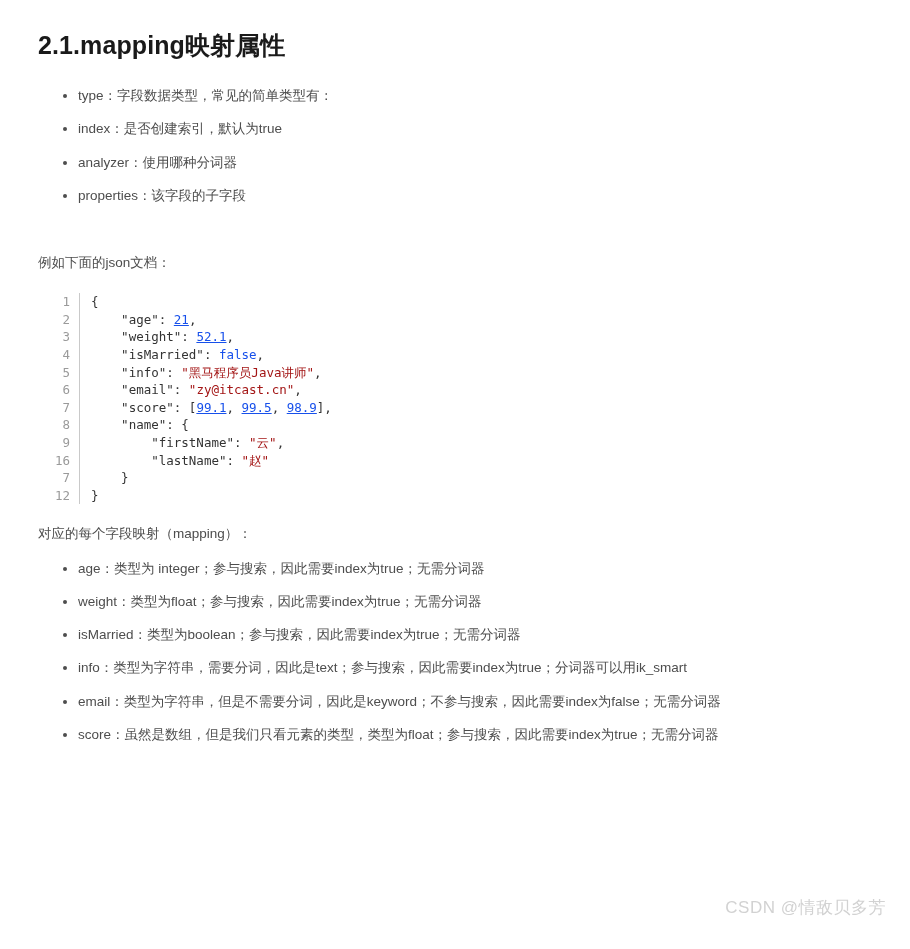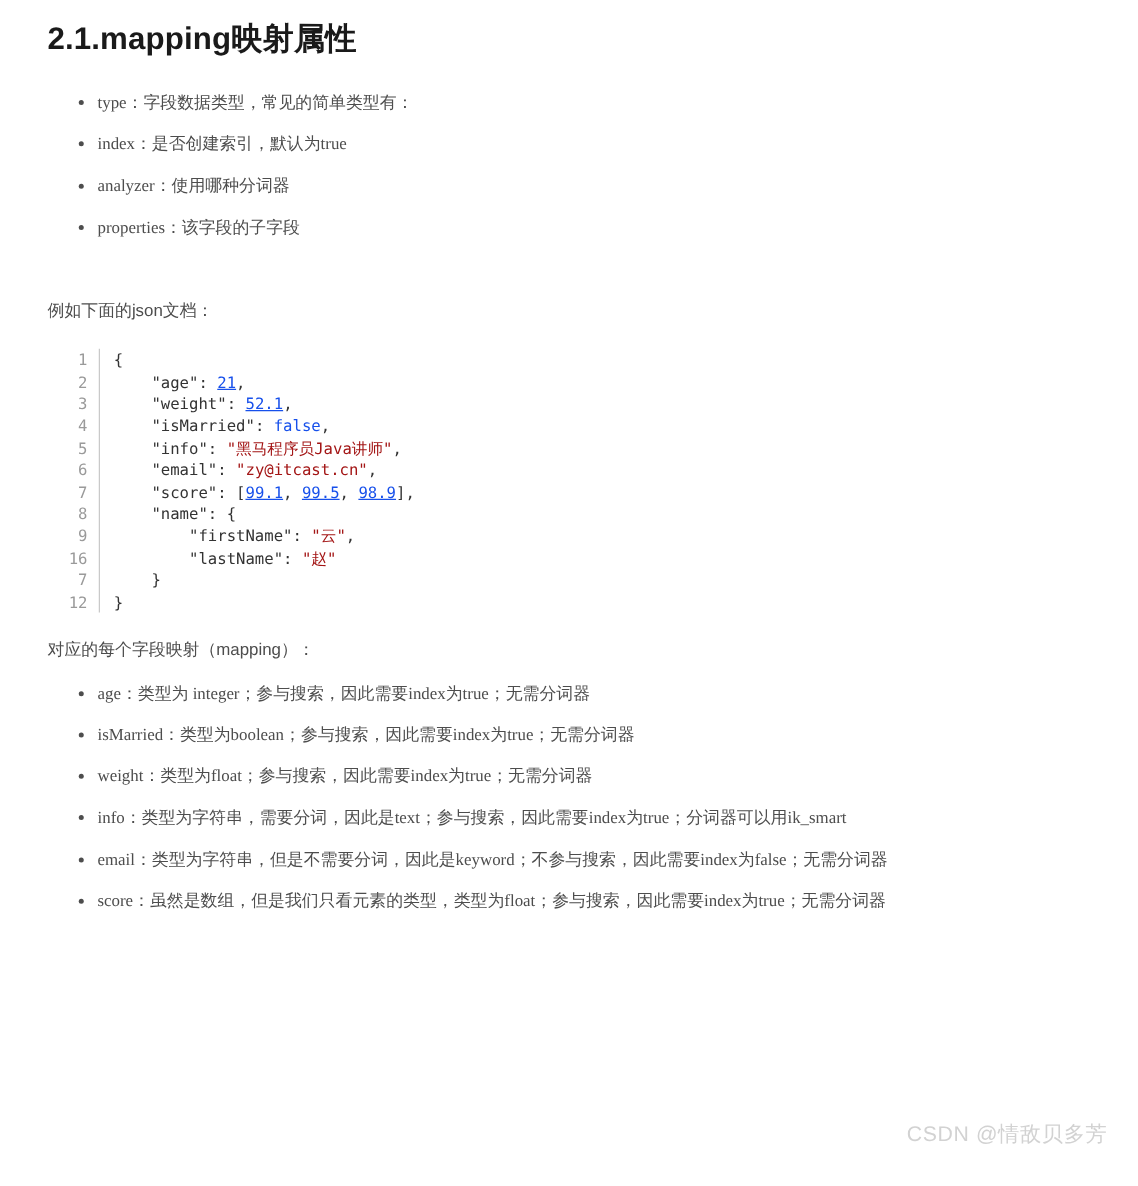--- a/index.html
+++ b/index.html
@@ -9,21 +9,21 @@
   }
   body {
     width: 910px;
     height: 949px;
     font-family: "Liberation Sans", "DejaVu Sans", sans-serif;
     color: #4d4d4d;
     position: relative;
     overflow: hidden;
   }
   .page {
-    padding: 4px 30px 0 38px;
+    padding: 18px 30px 0 38px;
     box-sizing: border-box;
   }
   h1.page-title {
     font-size: 25px;
     font-weight: bold;
     color: #1a1a1a;
     margin: 12px 0 26px 0;
     letter-spacing: 0.1px;
     line-height: 1.2;
   }
@@ -38,21 +38,20 @@
     margin: 0 0 0 0;
     padding: 0;
   }
   ul.lvl1 > li {
     font-size: 13.5px;
     line-height: 1.5;
     color: #4d4d4d;
     position: relative;
     padding-left: 40px;
     margin-bottom: 13px;
-    font-family: Liberation Serif, serif;
   }
   ul.lvl1 > li::before {
     content: "";
     position: absolute;
     left: 25px;
     top: 8px;
     width: 4px;
     height: 4px;
     background: #4d4d4d;
     border-radius: 50%;
@@ -166,22 +165,22 @@
         <div>7</div>
         <div>12</div>
       </div>
     <div class="code-lines" id="code-content"><div><span class="tok-punct">{</span></div><div><span class="tok-punct">    </span><span class="tok-key">"age"</span><span class="tok-punct">: </span><span class="tok-num">21</span><span class="tok-punct">,</span></div><div><span class="tok-punct">    </span><span class="tok-key">"weight"</span><span class="tok-punct">: </span><span class="tok-num">52.1</span><span class="tok-punct">,</span></div><div><span class="tok-punct">    </span><span class="tok-key">"isMarried"</span><span class="tok-punct">: </span><span class="tok-bool">false</span><span class="tok-punct">,</span></div><div><span class="tok-punct">    </span><span class="tok-key">"info"</span><span class="tok-punct">: </span><span class="tok-str">"黑马程序员Java讲师"</span><span class="tok-punct">,</span></div><div><span class="tok-punct">    </span><span class="tok-key">"email"</span><span class="tok-punct">: </span><span class="tok-str">"zy@itcast.cn"</span><span class="tok-punct">,</span></div><div><span class="tok-punct">    </span><span class="tok-key">"score"</span><span class="tok-punct">: [</span><span class="tok-num">99.1</span><span class="tok-punct">, </span><span class="tok-num">99.5</span><span class="tok-punct">, </span><span class="tok-num">98.9</span><span class="tok-punct">],</span></div><div><span class="tok-punct">    </span><span class="tok-key">"name"</span><span class="tok-punct">: {</span></div><div><span class="tok-punct">        </span><span class="tok-key">"firstName"</span><span class="tok-punct">: </span><span class="tok-str">"云"</span><span class="tok-punct">,</span></div><div><span class="tok-punct">        </span><span class="tok-key">"lastName"</span><span class="tok-punct">: </span><span class="tok-str">"赵"</span></div><div><span class="tok-punct">    }</span></div><div><span class="tok-punct">}</span></div></div>
   </div>
 
   <p class="para">对应的每个字段映射（mapping）：</p>
 
   <ul class="lvl1" id="mappings-list">
       <li><span>age：类型为 integer；参与搜索，因此需要index为true；无需分词器</span></li>
+      <li><span>weight：类型为float；参与搜索，因此需要index为true；无需分词器</span></li>
       <li><span>isMarried：类型为boolean；参与搜索，因此需要index为true；无需分词器</span></li>
-      <li><span>weight：类型为float；参与搜索，因此需要index为true；无需分词器</span></li>
       <li><span>info：类型为字符串，需要分词，因此是text；参与搜索，因此需要index为true；分词器可以用ik_smart</span></li>
       <li><span>email：类型为字符串，但是不需要分词，因此是keyword；不参与搜索，因此需要index为false；无需分词器</span></li>
       <li><span>score：虽然是数组，但是我们只看元素的类型，类型为float；参与搜索，因此需要index为true；无需分词器</span></li>
     </ul>
 
 </div>
 
 <div class="watermark">CSDN @情敌贝多芳</div>
 
 </body></html>

